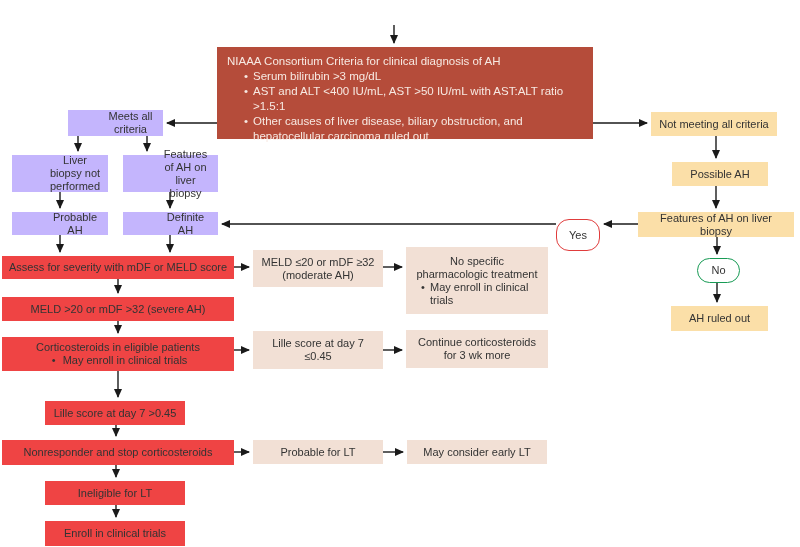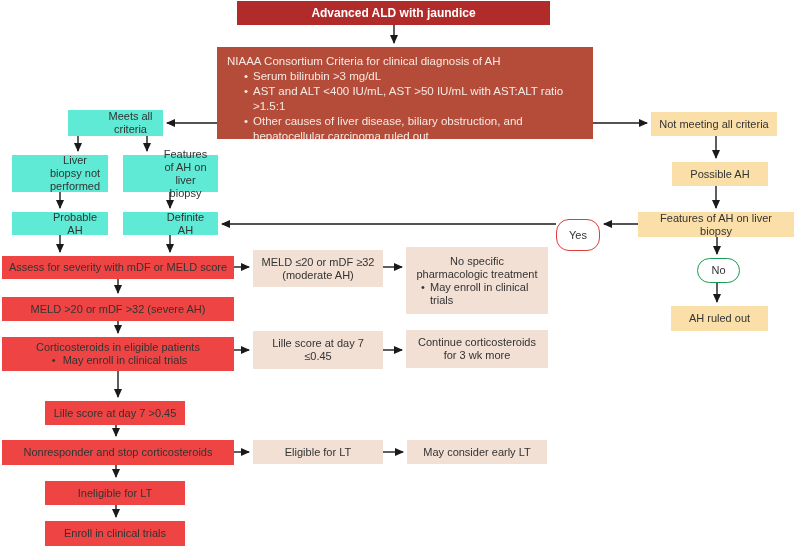--- a/index.html
+++ b/index.html
@@ -4,21 +4,21 @@
 <style>
   html,body{margin:0;padding:0;background:#ffffff;}
   .canvas{
     position:relative;width:800px;height:547px;background:#ffffff;
     font-family:"Liberation Sans",sans-serif;color:#333;overflow:hidden;
   }
   .node{
     position:absolute;display:flex;flex-direction:column;align-items:center;justify-content:center;
     text-align:center;font-size:11px;line-height:13px;color:#333;box-sizing:border-box;padding:2px 6px;
   }
-  .salmon-a{background:#5eead4;padding-left:36px;}
+  .salmon-a{background:#c4b5fd;padding-left:36px;}
   .salmon-b{background:#ef4444;}
   .pink{background:#F2E0D5;}
   .peach{background:#FBDFA8;}
   .header-box{background:#B12B2B;color:#ffffff;font-weight:bold;font-size:12px;}
   .criteria-box{
     background:#B54C3A;color:#F7E9E2;align-items:flex-start;justify-content:flex-start;
     text-align:left;font-size:11.5px;line-height:15px;padding:7px 10px;
   }
   .criteria-box .title{margin-bottom:0px;}
   .brow{display:flex;align-items:flex-start;text-align:left;}
@@ -68,23 +68,20 @@
       <line x1="383" y1="350" x2="402" y2="350" marker-end="url(#ah)"></line>
       <line x1="118" y1="371" x2="118" y2="397" marker-end="url(#ah)"></line>
       <line x1="116" y1="425" x2="116" y2="436" marker-end="url(#ah)"></line>
       <line x1="234" y1="452" x2="249" y2="452" marker-end="url(#ah)"></line>
       <line x1="383" y1="452" x2="403" y2="452" marker-end="url(#ah)"></line>
       <line x1="116" y1="465" x2="116" y2="477" marker-end="url(#ah)"></line>
       <line x1="116" y1="505" x2="116" y2="517" marker-end="url(#ah)"></line>
     </g>
   </svg>
 
-  <div class="node header-box" style="left:237px;top:1px;width:313px;height:24px;">
-    <span>Advanced ALD with jaundice</span>
-  </div>
 
   <div class="node criteria-box" style="left:217px;top:47px;width:376px;height:92px;">
     <div class="title">NIAAA Consortium Criteria for clinical diagnosis of AH</div>
     <div class="brow">
       <span class="dot"></span>
       <span class="btext">Serum bilirubin &gt;3 mg/dL</span>
     </div>
     <div class="brow">
       <span class="dot"></span>
       <span class="btext">AST and ALT &lt;400 IU/mL, AST &gt;50 IU/mL with AST:ALT ratio &gt;1.5:1</span>
@@ -159,21 +156,21 @@
   <div class="node pink" style="left:406px;top:330px;width:142px;height:38px;">
     <span>Continue corticosteroids for 3 wk more</span>
   </div>
   <div class="node salmon-b" style="left:45px;top:401px;width:140px;height:24px;">
     <span>Lille score at day 7 &gt;0.45</span>
   </div>
   <div class="node salmon-b" style="left:2px;top:440px;width:232px;height:25px;">
     <span>Nonresponder and stop corticosteroids</span>
   </div>
   <div class="node pink" style="left:253px;top:440px;width:130px;height:24px;">
-    <span>Eligible for LT</span>
+    <span>Probable for LT</span>
   </div>
   <div class="node pink" style="left:407px;top:440px;width:140px;height:24px;">
     <span>May consider early LT</span>
   </div>
   <div class="node salmon-b" style="left:45px;top:481px;width:140px;height:24px;">
     <span>Ineligible for LT</span>
   </div>
   <div class="node salmon-b" style="left:45px;top:521px;width:140px;height:25px;">
     <span>Enroll in clinical trials</span>
   </div>

